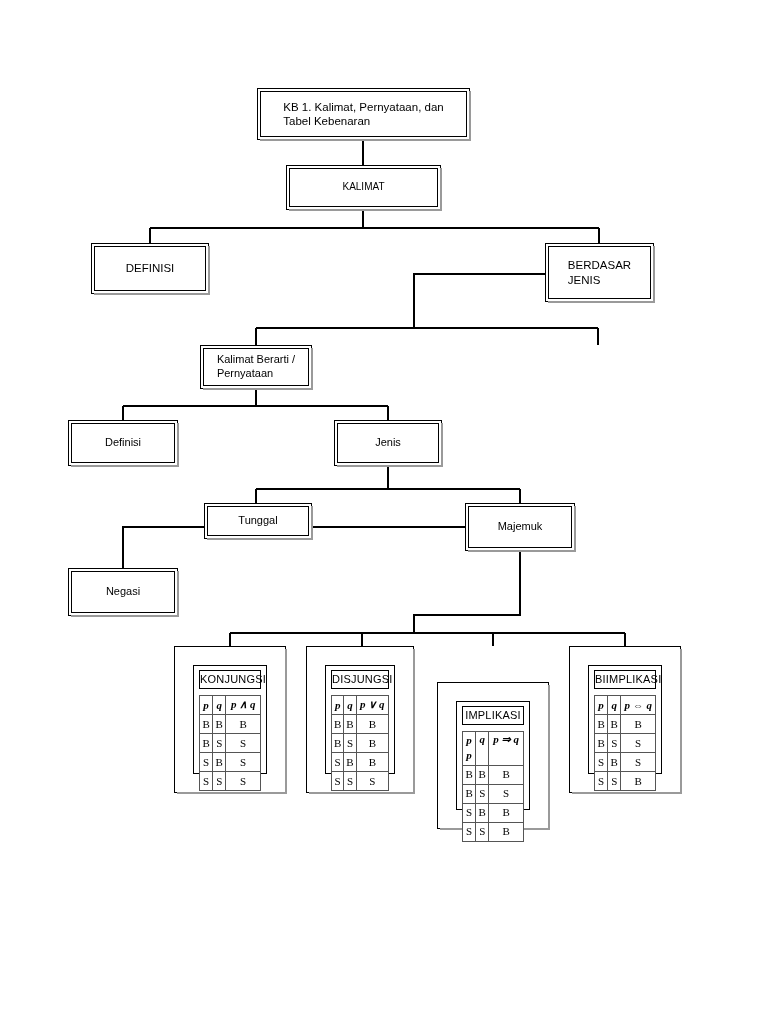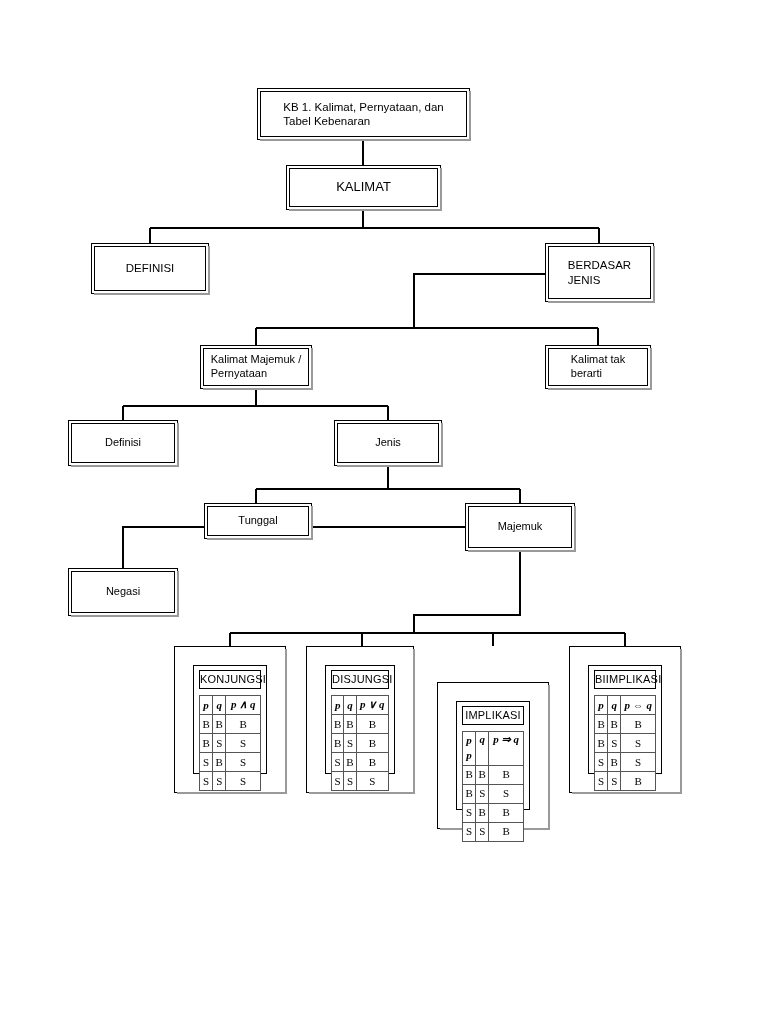--- a/index.html
+++ b/index.html
@@ -183,50 +183,44 @@
 
   <div class="node" style="left:257px; top:88px; width:213px; height:52px;">
     <div class="inner">
       <span class="label" style="font-size:11.5px;">KB 1. Kalimat, Pernyataan, dan
 Tabel Kebenaran</span>
     </div>
   </div>
 
   <div class="node" style="left:286px; top:165px; width:155px; height:45px;">
     <div class="inner">
-      <span class="label" style="font-size:13px;">KALIMAT</span>
+      <span class="label" style="font-size:10px;">KALIMAT</span>
     </div>
   </div>
 
   <div class="node" style="left:91px; top:243px; width:118px; height:51px;">
     <div class="inner">
       <span class="label" style="font-size:11.5px;">DEFINISI</span>
     </div>
   </div>
 
   <div class="node" style="left:545px; top:243px; width:109px; height:59px;">
     <div class="inner">
       <span class="label" style="font-size:11.5px;">BERDASAR
 JENIS</span>
     </div>
   </div>
 
   <div class="node" style="left:200px; top:345px; width:112px; height:44px;">
     <div class="inner">
-      <span class="label" style="font-size:11px;">Kalimat Majemuk /
+      <span class="label" style="font-size:11px;">Kalimat Berarti /
 Pernyataan</span>
     </div>
   </div>
 
-  <div class="node" style="left:545px; top:345px; width:106px; height:44px;">
-    <div class="inner">
-      <span class="label" style="font-size:11px;">Kalimat tak
-berarti</span>
-    </div>
-  </div>
 
   <div class="node" style="left:68px; top:420px; width:110px; height:46px;">
     <div class="inner">
       <span class="label" style="font-size:11px;">Definisi</span>
     </div>
   </div>
 
   <div class="node" style="left:334px; top:420px; width:108px; height:46px;">
     <div class="inner">
       <span class="label" style="font-size:11px;">Jenis</span>

